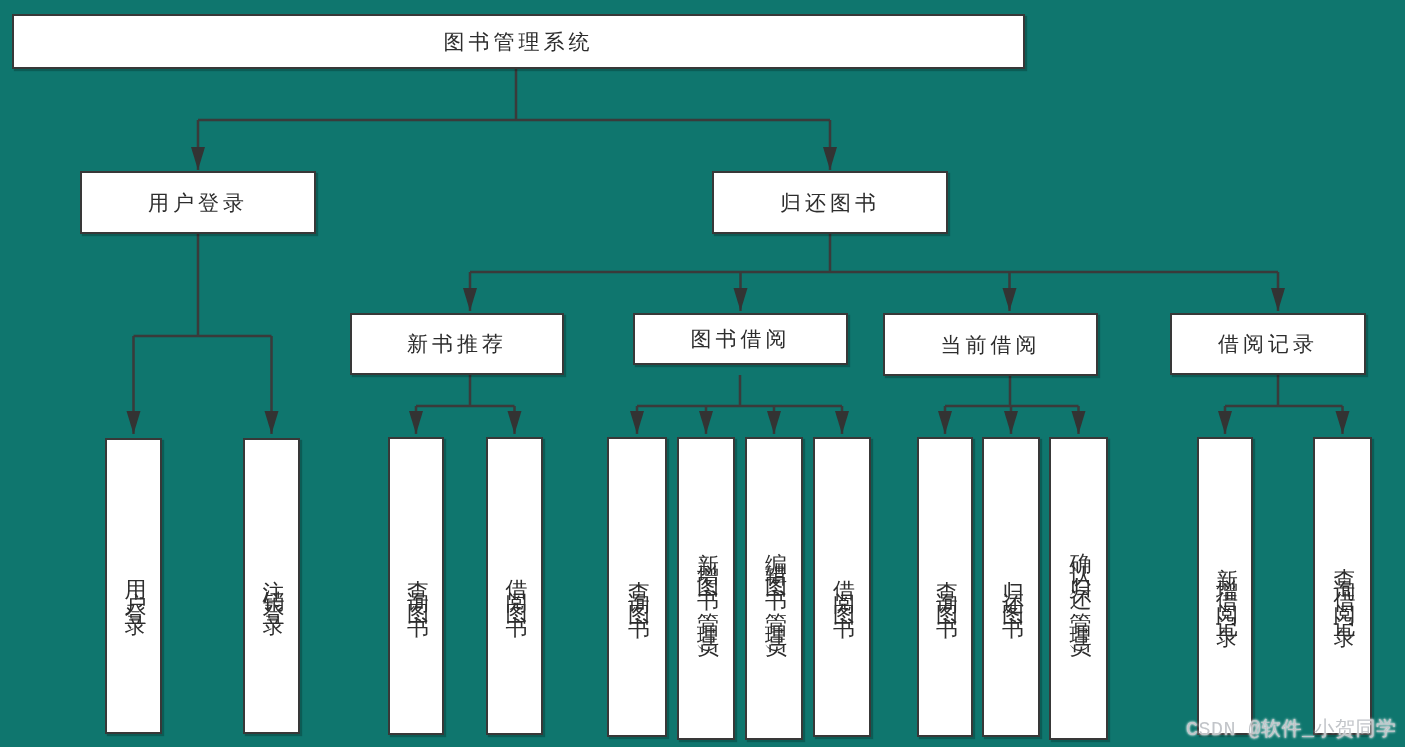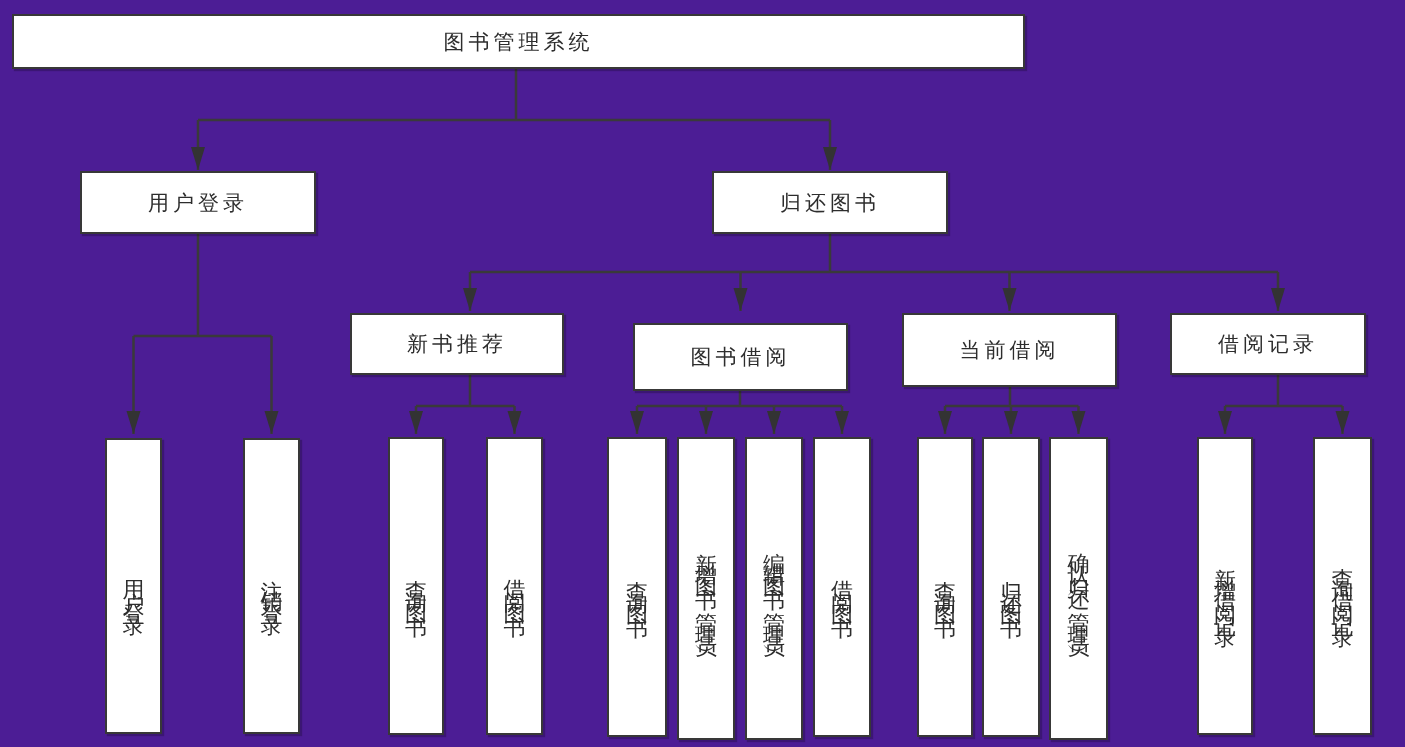--- a/index.html
+++ b/index.html
@@ -4,22 +4,22 @@
 <style>
   html, body {
     margin: 0;
     padding: 0;
     background: #ffffff;
   }
   .canvas {
     position: relative;
     width: 1405px;
     height: 747px;
-    background: #4c1d95;
-    font-family: Liberation Sans, sans-serif;
+    background: #0f766e;
+    font-family: Liberation Mono, monospace;
     overflow: hidden;
   }
   svg.connectors {
     position: absolute;
     left: 0;
     top: 0;
     z-index: 1;
   }
   .node {
     position: absolute;
@@ -98,36 +98,37 @@
       <path d="M1342.5,406 V434" marker-end="url(#arrow)"></path>
     </g>
   </svg>
 
   <div class="node h-node" style="left:12px;top:14px;width:1013px;height:55px">图书管理系统</div>
 
   <div class="node h-node" style="left:80px;top:171px;width:236px;height:63px">用户登录</div>
   <div class="node h-node" style="left:712px;top:171px;width:236px;height:63px">归还图书</div>
 
   <div class="node h-node" style="left:350px;top:313px;width:214px;height:62px">新书推荐</div>
-  <div class="node h-node" style="left:633px;top:323px;width:215px;height:68px">图书借阅</div>
-  <div class="node h-node" style="left:902px;top:313px;width:215px;height:74px">当前借阅</div>
+  <div class="node h-node" style="left:633px;top:313px;width:215px;height:52px">图书借阅</div>
+  <div class="node h-node" style="left:883px;top:313px;width:215px;height:63px">当前借阅</div>
   <div class="node h-node" style="left:1170px;top:313px;width:196px;height:62px">借阅记录</div>
 
   <div class="node v-node" style="left:105px;top:438px;width:57px;height:296px">用户登录</div>
   <div class="node v-node" style="left:243px;top:438px;width:57px;height:296px">注销登录</div>
 
   <div class="node v-node" style="left:388px;top:437px;width:56px;height:298px">查询图书</div>
   <div class="node v-node" style="left:486px;top:437px;width:57px;height:298px">借阅图书</div>
 
   <div class="node v-node" style="left:607px;top:437px;width:60px;height:300px">查询图书</div>
   <div class="node v-node" style="left:677px;top:437px;width:58px;height:303px">新增图书（管理员）</div>
   <div class="node v-node" style="left:745px;top:437px;width:58px;height:303px">编辑图书（管理员）</div>
   <div class="node v-node" style="left:813px;top:437px;width:58px;height:300px">借阅图书</div>
 
   <div class="node v-node" style="left:917px;top:437px;width:56px;height:300px">查询图书</div>
   <div class="node v-node" style="left:982px;top:437px;width:58px;height:300px">归还图书</div>
   <div class="node v-node" style="left:1049px;top:437px;width:59px;height:303px">确认归还（管理员）</div>
 
   <div class="node v-node" style="left:1197px;top:437px;width:56px;height:298px">新增借阅记录</div>
   <div class="node v-node" style="left:1313px;top:437px;width:59px;height:298px">查询借阅记录</div>
 
+  <div class="watermark">CSDN @软件_小贺同学</div>
 
 </div>
 
 </body></html>

